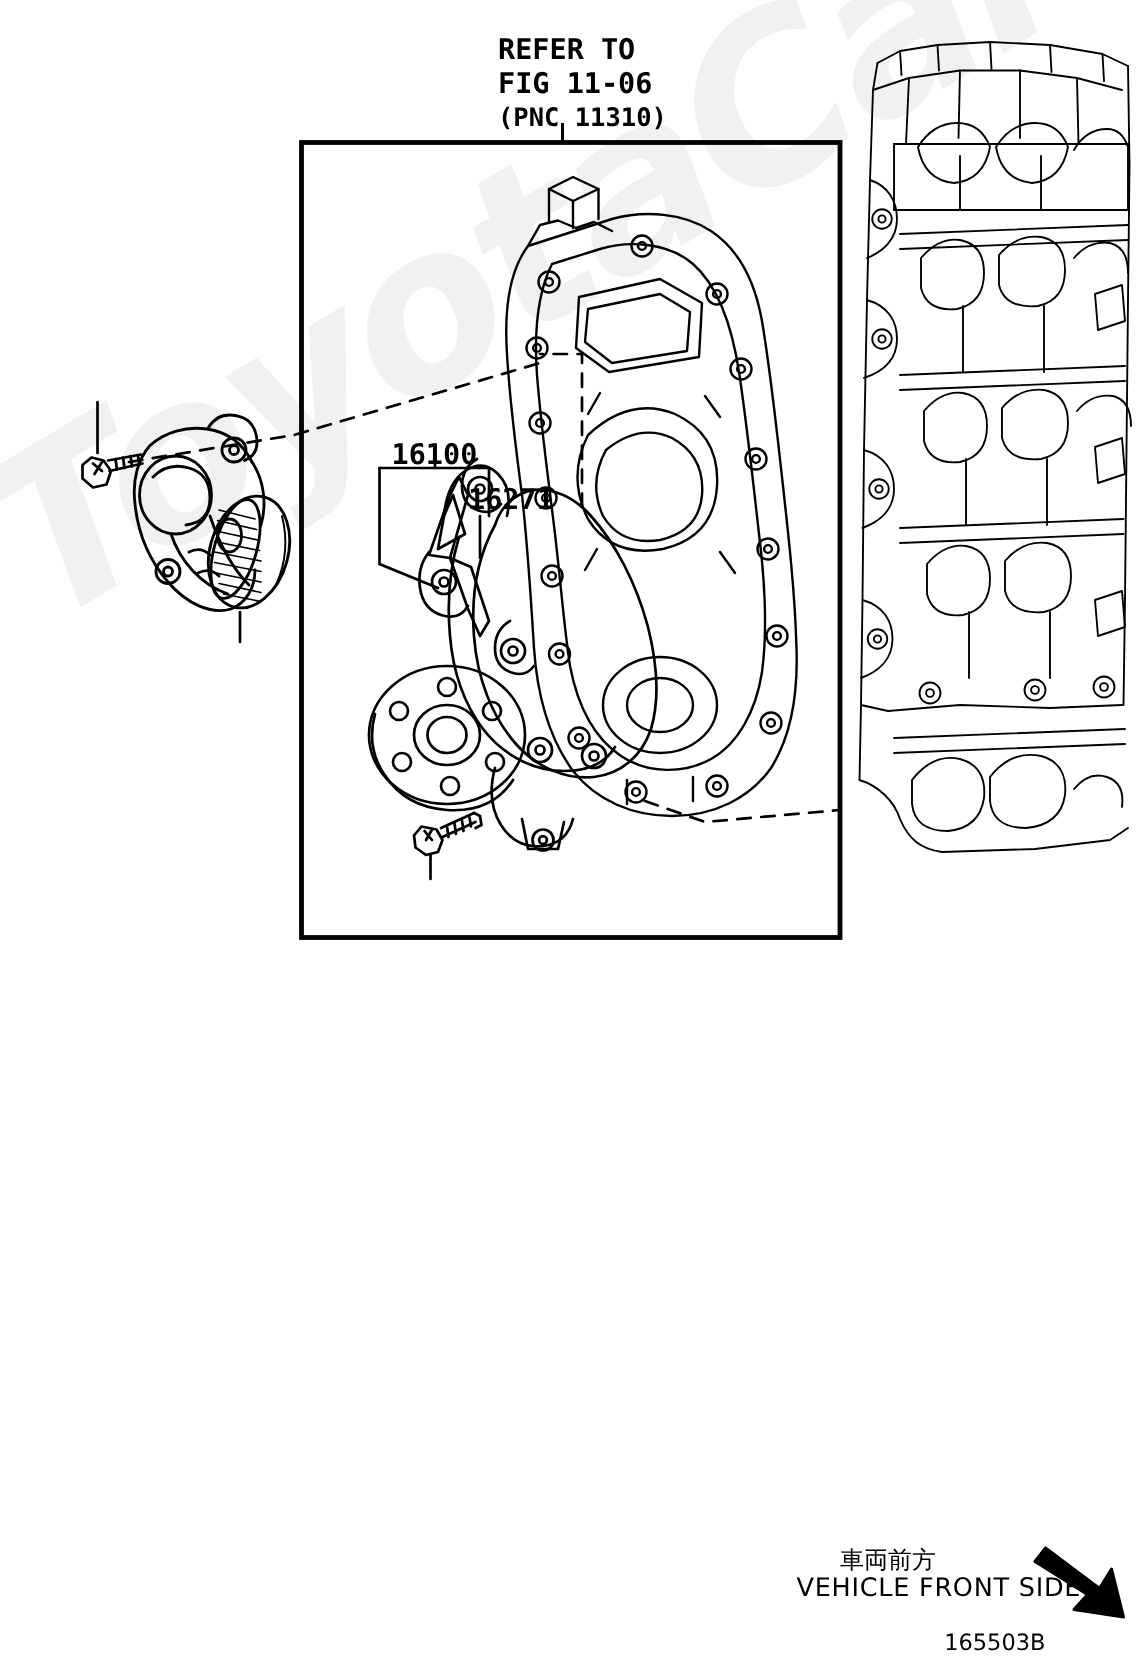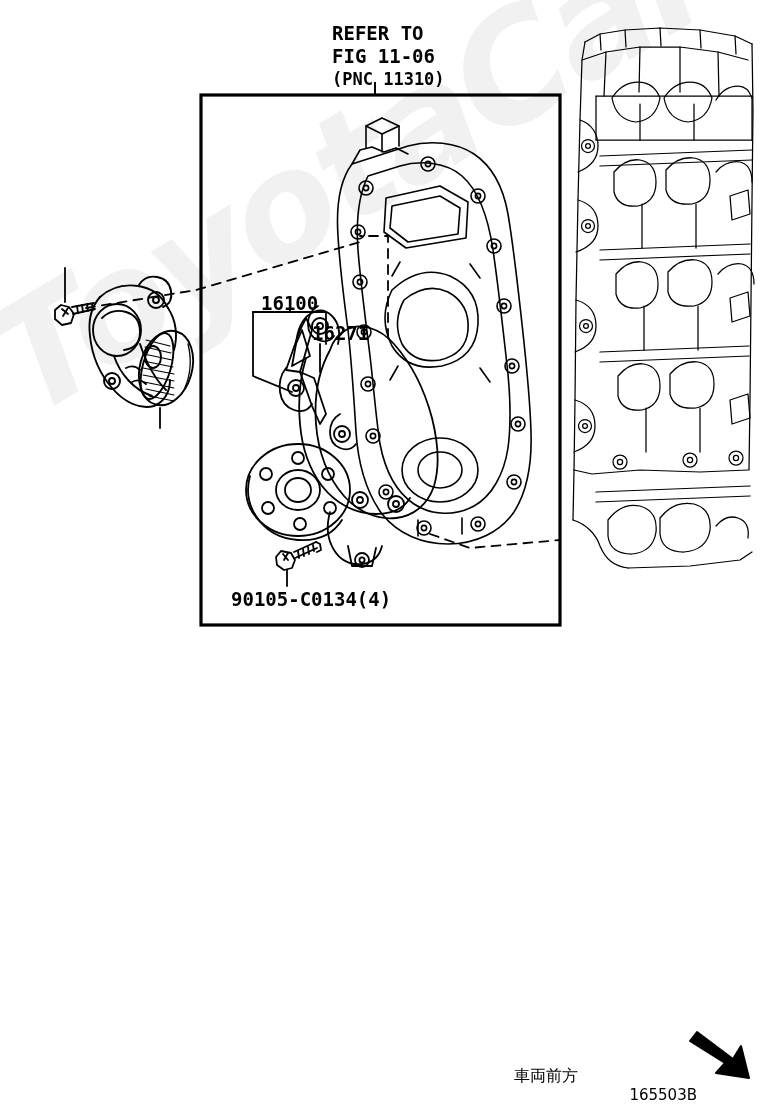--- a/index.html
+++ b/index.html
@@ -27,22 +27,22 @@
   #lbl-90119{left:16px;top:250px;font-size:19px;}
   #lbl-16100{left:261px;top:292px;font-size:19px;}
   #lbl-16271{left:312px;top:322px;font-size:19px;}
   #lbl-90105{left:231px;top:588px;font-size:19px;}
 
   #pn-box{position:absolute;left:107px;top:428px;z-index:5;
           border:5px solid #9c0d3c;background:#fff;padding:2px 9px 3px 9px;}
   #pn-box span{font-size:21px;font-weight:700;letter-spacing:1px;
                font-family:"DejaVu Sans Mono","Liberation Mono",monospace;}
 
-  #front-jp{left:514px;top:1030px;font-size:16px;font-weight:400;
-            font-family:"DejaVu Sans","Liberation Sans",sans-serif;margin-top:36px;}
+  #front-jp{left:560px;top:1030px;font-size:16px;font-weight:400;
+            font-family:"DejaVu Sans","Liberation Sans",sans-serif;}
   #front-en{left:531px;top:1049px;font-size:17px;font-weight:400;
             font-family:"DejaVu Sans","Liberation Sans",sans-serif;letter-spacing:0.5px;}
   #diag-id{left:697px;top:1086px;font-size:15px;font-weight:400;
            font-family:"DejaVu Sans","Liberation Sans",sans-serif;
            transform:translateX(-100%);}
 </style>
 </head>
 <body>
 
 <div id="stage">
@@ -344,21 +344,21 @@
     <div>REFER TO</div>
     <div>FIG 11-06</div>
     <div class="r3">(PNC 11310)</div>
   </div>
 
 
   <div class="lbl" id="lbl-16100">16100</div>
 
   <div class="lbl" id="lbl-16271">16271</div>
 
-  <div class="lbl" id="lbl-90105">90105-C0134(4)</div>
 
 
   <div class="lbl" id="front-jp">車両前方</div>
 
+  <div class="lbl" id="front-en">VEHICLE FRONT SIDE</div>
 
   <div class="lbl" id="diag-id">165503B</div>
 
 </div>
 
 </body></html>

